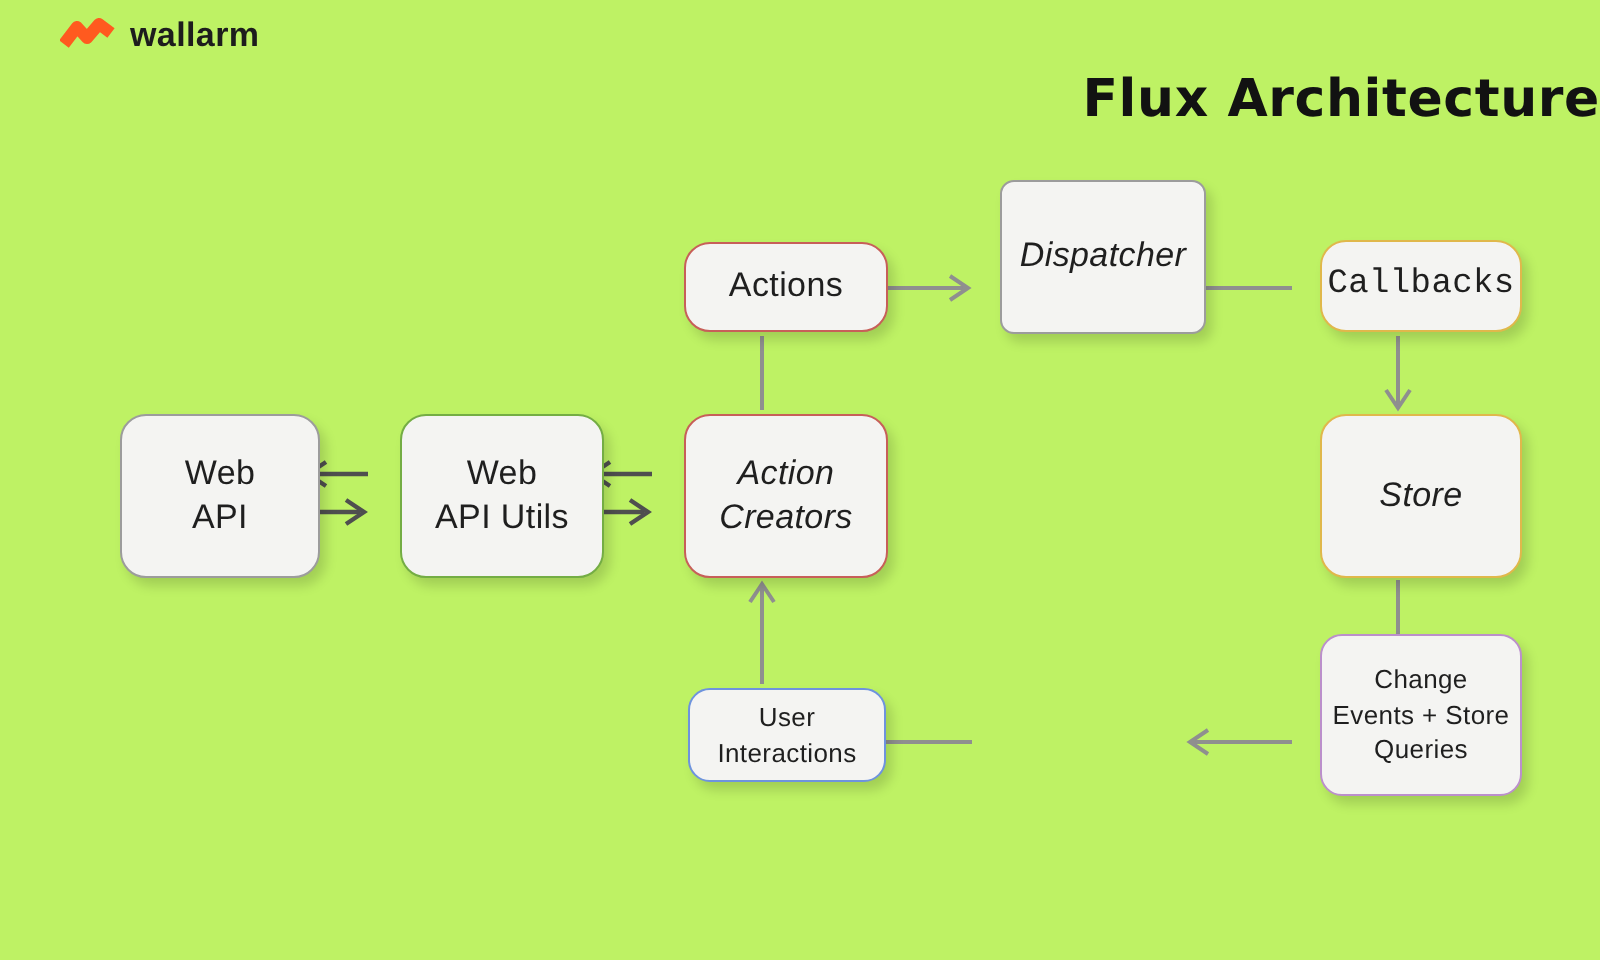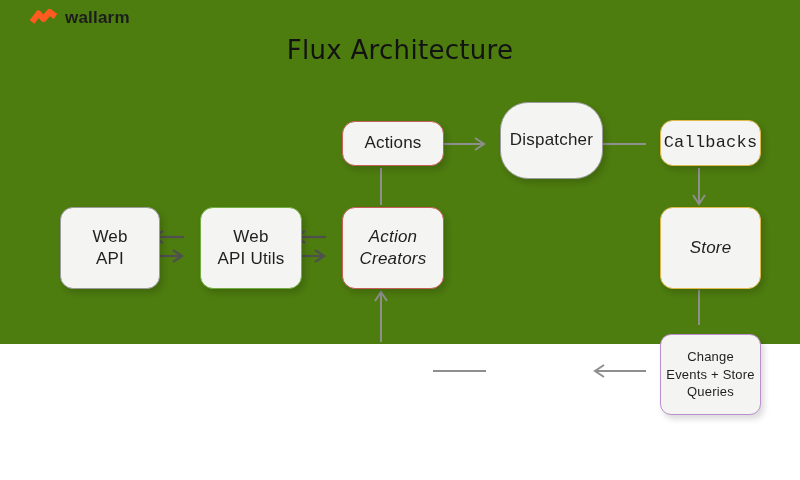--- a/index.html
+++ b/index.html
@@ -1,49 +1,49 @@
 <!DOCTYPE html>
 <html><head>
 <meta charset="utf-8">
 <style>
   * { margin:0; padding:0; box-sizing:border-box; }
   html,body { width:800px; height:480px; background:#ffffff; overflow:hidden;
     font-family:"Liberation Sans", sans-serif; }
-  .page { position:relative; width:800px; height:344px; background:#4d7c0f; }
+  .page { position:relative; width:800px; height:480px; background:#bef264; }
 
   
   .logo { position:absolute; left:30px; top:8px; display:flex; align-items:center; gap:7px; }
   .logo-text { font-size:17px; font-weight:700; color:#1d1d1d; letter-spacing:0.2px; }
 
   
-  .title { position:absolute; left:0; top:35px; width:800px; text-align:center;
+  .title { position:absolute; left:0; top:35px; width:800px; text-align:right;
     font-family:"DejaVu Sans", sans-serif;
-    font-size:26px; font-weight:400; color:#121212; letter-spacing:0.3px; }
+    font-size:26px; font-weight:700; color:#121212; letter-spacing:0.3px; }
 
   
   svg.edges { position:absolute; left:0; top:0; }
 
   
   .node { position:absolute; background:#f4f4f2; border:1.5px solid #9c9c9c;
     border-radius:13px; box-shadow:3px 4px 6px rgba(0,0,0,0.15);
     display:flex; align-items:center; justify-content:center;
     text-align:center; color:#1f1f1f; font-size:17px; line-height:1.32;
     white-space:pre-line; letter-spacing:0.2px;margin-left:12px; }
   .node.small { font-size:13px; line-height:1.35; border-radius:11px; }
 
   .n-actions          { left:330px; top:121px; width:102px; height:45px; border-color:#c75f59; }
-  .n-dispatcher       { left:488px; top:102px; width:103px; height:77px; border-color:#9c9c9c; border-radius:28px; }
+  .n-dispatcher       { left:488px; top:90px; width:103px; height:77px; border-color:#9c9c9c; border-radius:7px;font-style:italic; }
   .n-callbacks        { left:648px; top:120px; width:101px; height:46px; border-color:#e0b84b;font-family:Liberation Mono, monospace; }
   .n-web-api          { left:48px;  top:207px; width:100px; height:82px; border-color:#9c9c9c; }
   .n-web-api-utils    { left:188px; top:207px; width:102px; height:82px; border-color:#74ad44; }
   .n-action-creators  { left:330px; top:207px; width:102px; height:82px; border-color:#c75f59;font-style:italic; }
   .n-store            { left:648px; top:207px; width:101px; height:82px; border-color:#e0b84b;font-style:italic; }
   .n-user-interactions{ left:332px; top:344px; width:99px;  height:47px; border-color:#6e93de; }
   .n-react-views      { left:488px; top:327px; width:103px; height:83px; border-color:#4c7ac4; }
-  .n-change-events    { left:648px; top:334px; width:101px; height:81px; border-color:#bb8fcb; }
+  .n-change-events    { left:648px; top:317px; width:101px; height:81px; border-color:#bb8fcb; }
 </style>
 </head>
 <body>
 
 <div class="page">
 
   <div class="logo">
     <svg width="28" height="20" viewBox="0 0 28 20">
       <path d="M2 14 L8.5 5.5 L13.5 11 L19.5 4 L25.5 8.5" fill="none" stroke="#FF5A1F" stroke-width="6" stroke-linejoin="round" stroke-linecap="butt"></path>
     </svg>
@@ -106,17 +106,19 @@
   <div class="node n-actions">Actions</div>
   <div class="node n-dispatcher">Dispatcher</div>
   <div class="node n-callbacks">Callbacks</div>
   <div class="node n-web-api">Web
 API</div>
   <div class="node n-web-api-utils">Web
 API Utils</div>
   <div class="node n-action-creators">Action
 Creators</div>
   <div class="node n-store">Store</div>
+  <div class="node small n-user-interactions">User
+Interactions</div>
   <div class="node small n-change-events">Change
 Events + Store
 Queries</div>
 
 </div>
 
 </body></html>

